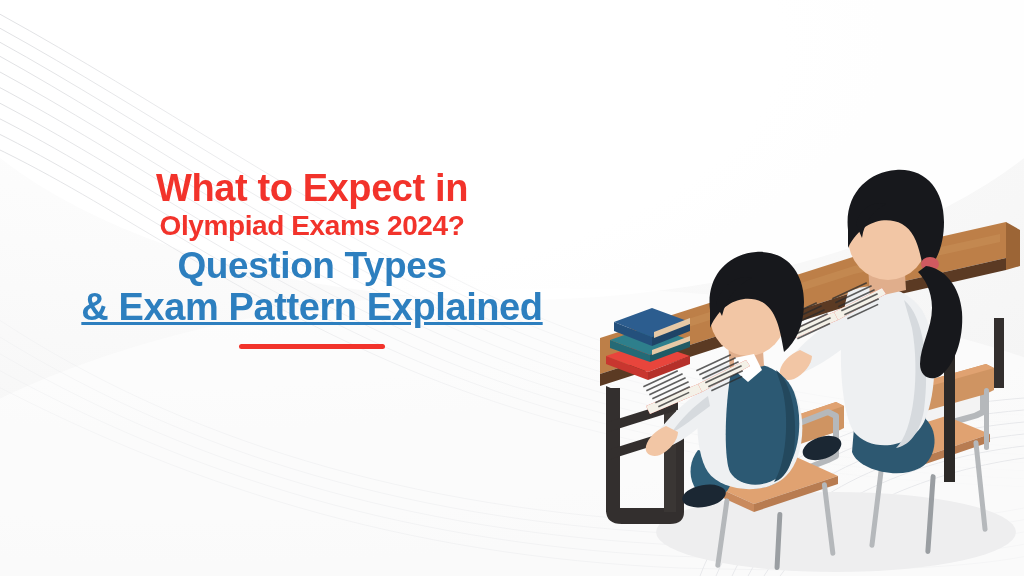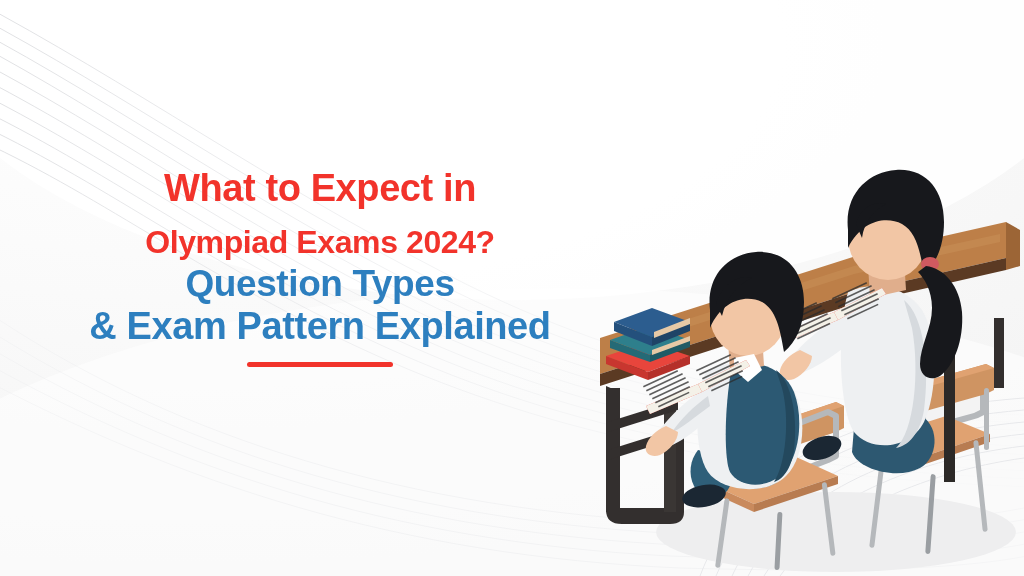--- a/index.html
+++ b/index.html
@@ -49,21 +49,21 @@
     position: absolute;
     inset: 0;
     width: 100%;
     height: 100%;
     pointer-events: none;
   }
 
   
   .headline {
     position: absolute;
-    left: 12px;
+    left: 4px;
     top: 168px;
     width: 616px;
     text-align: center;
     z-index: 6;
   }
   .hl-line {
     display: block;
     font-weight: 700;
     letter-spacing: -0.4px;
     line-height: 1.10;
@@ -71,23 +71,23 @@
   }
   .hl-red {
     color: #f2332b;
     font-size: 39px;
   }
   .hl-blue {
     color: #2d7fbf;
     font-size: 39px;
   }
   .hl-l1 { font-size: 38px; }
-  .hl-l2 { font-size: 32px; margin-top: 15px; }
+  .hl-l2 { font-size: 28px; margin-top: 1px; }
   .hl-l3 { font-size: 37px; margin-top: 4px; }
-  .hl-l4 { font-size: 38px; margin-top: 1px; }
+  .hl-l4 { font-size: 38px; margin-top: 1px; text-decoration: underline; }
 
   .hl-rule {
     margin: 15px auto 0 auto;
     width: 146px;
     height: 5px;
     border-radius: 3px;
     background: #f2332b;
   }
 
   

